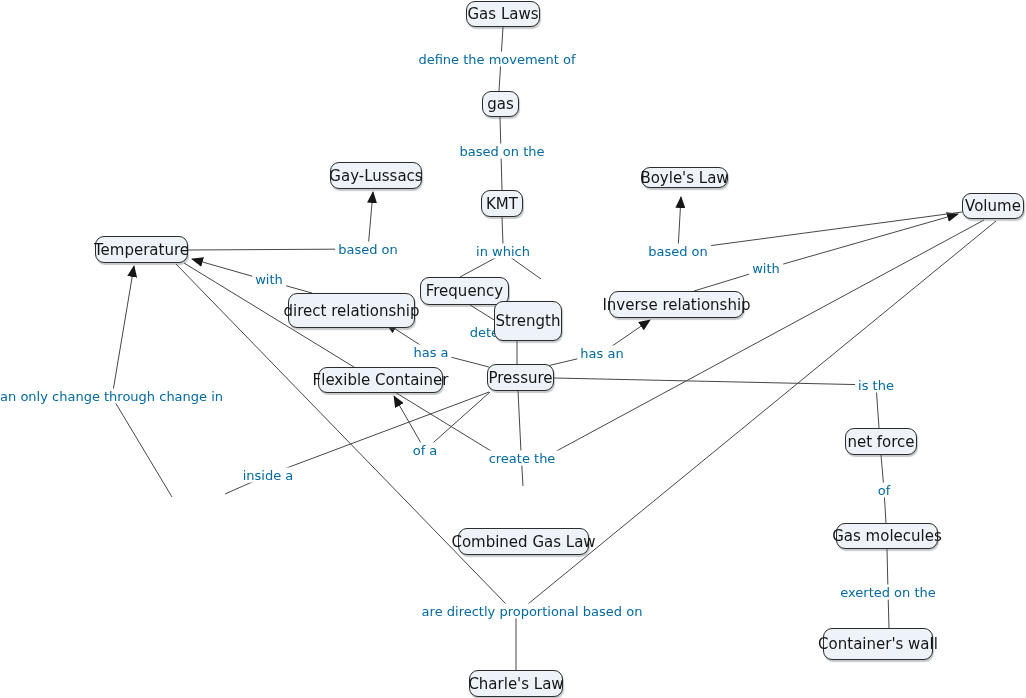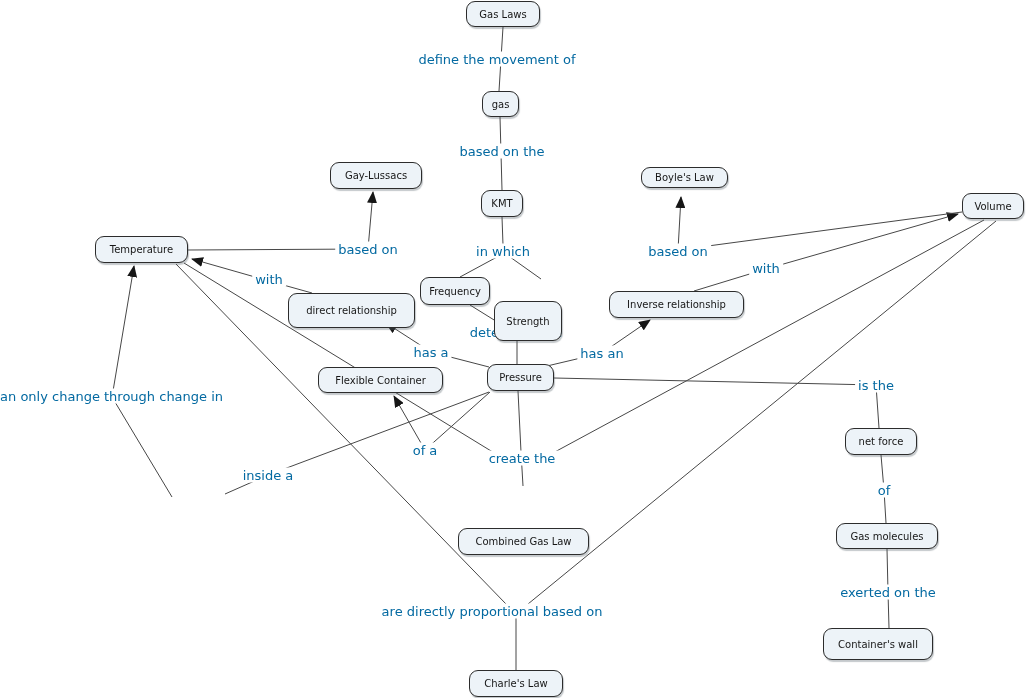--- a/index.html
+++ b/index.html
@@ -14,21 +14,21 @@
   #object-layer{position:absolute;left:0;top:0;width:1026px;height:698px;}
   .link-label{
     position:absolute;transform:translate(-50%,-50%);
     background:#ffffff;padding:0 3px;
     font-size:13px;line-height:15px;color:#0369a1;white-space:nowrap;
   }
   .node{
     position:absolute;box-sizing:border-box;
     background:#edf3f8;border:1px solid #2c2c2c;border-radius:9px;
     display:flex;align-items:center;justify-content:center;
-    font-size:10px;color:#161616;white-space:nowrap;
+    font-size:15px;color:#161616;white-space:nowrap;
     box-shadow:1px 2px 1px rgba(90,100,110,0.35);
   }
 </style>
 </head>
 <body>
 
 <div class="canvas">
   <svg id="edge-layer" viewBox="0 0 1026 698">
     <defs>
       <marker id="arrowhead" markerUnits="userSpaceOnUse" viewBox="0 0 12 10" refX="11" refY="5" markerWidth="12" markerHeight="10" orient="auto">
@@ -73,29 +73,29 @@
       <div class="link-label" style="left: 766px; top: 268px;">with</div>
       <div class="link-label" style="left: 368px; top: 249px;">based on</div>
       <div class="link-label" style="left: 678px; top: 251px;">based on</div>
       <div class="link-label" style="left: 108px; top: 396px;">can only change through change in</div>
       <div class="link-label" style="left: 268px; top: 475px;">inside a</div>
       <div class="link-label" style="left: 425px; top: 450px;">of a</div>
       <div class="link-label" style="left: 522px; top: 458px;">create the</div>
       <div class="link-label" style="left: 876px; top: 385px;">is the</div>
       <div class="link-label" style="left: 884px; top: 490px;">of</div>
       <div class="link-label" style="left: 888px; top: 592px;">exerted on the</div>
-      <div class="link-label" style="left: 492px; top: 611px;">are directly proportional based on</div>
+      <div class="link-label" style="left: 532px; top: 611px;">are directly proportional based on</div>
       <div class="node" style="left: 466px; top: 1px; width: 74px; height: 26px;">Gas Laws</div>
       <div class="node" style="left: 482px; top: 91px; width: 37px; height: 26px;">gas</div>
       <div class="node" style="left: 481px; top: 190px; width: 42px; height: 27px;">KMT</div>
       <div class="node" style="left: 330px; top: 162px; width: 92px; height: 27px;">Gay-Lussacs</div>
       <div class="node" style="left: 95px; top: 236px; width: 93px; height: 27px;">Temperature</div>
       <div class="node" style="left: 641px; top: 167px; width: 87px; height: 21px;">Boyle's Law</div>
       <div class="node" style="left: 962px; top: 193px; width: 62px; height: 26px;">Volume</div>
-      <div class="node" style="left: 420px; top: 277px; width: 70px; height: 28px; text-align: center;">Frequency</div>
+      <div class="node" style="left: 420px; top: 277px; width: 89px; height: 28px; text-align: center;">Frequency</div>
       <div class="node" style="left: 494px; top: 279px; width: 68px; height: 40px; margin-top: 22px;">Strength</div>
       <div class="node" style="left: 288px; top: 293px; width: 127px; height: 35px;">direct relationship</div>
       <div class="node" style="left: 318px; top: 367px; width: 125px; height: 26px;">Flexible Container</div>
       <div class="node" style="left: 609px; top: 291px; width: 135px; height: 27px;">Inverse relationship</div>
       <div class="node" style="left: 487px; top: 364px; width: 67px; height: 27px;">Pressure</div>
       <div class="node" style="left: 845px; top: 428px; width: 72px; height: 27px;">net force</div>
       <div class="node" style="left: 836px; top: 523px; width: 102px; height: 26px;">Gas molecules</div>
       <div class="node" style="left: 823px; top: 628px; width: 110px; height: 32px;">Container's wall</div>
       <div class="node" style="left: 458px; top: 486px; width: 131px; height: 27px; margin-top: 42px;">Combined Gas Law</div>
       <div class="node" style="left: 469px; top: 670px; width: 94px; height: 27px;">Charle's Law</div>

